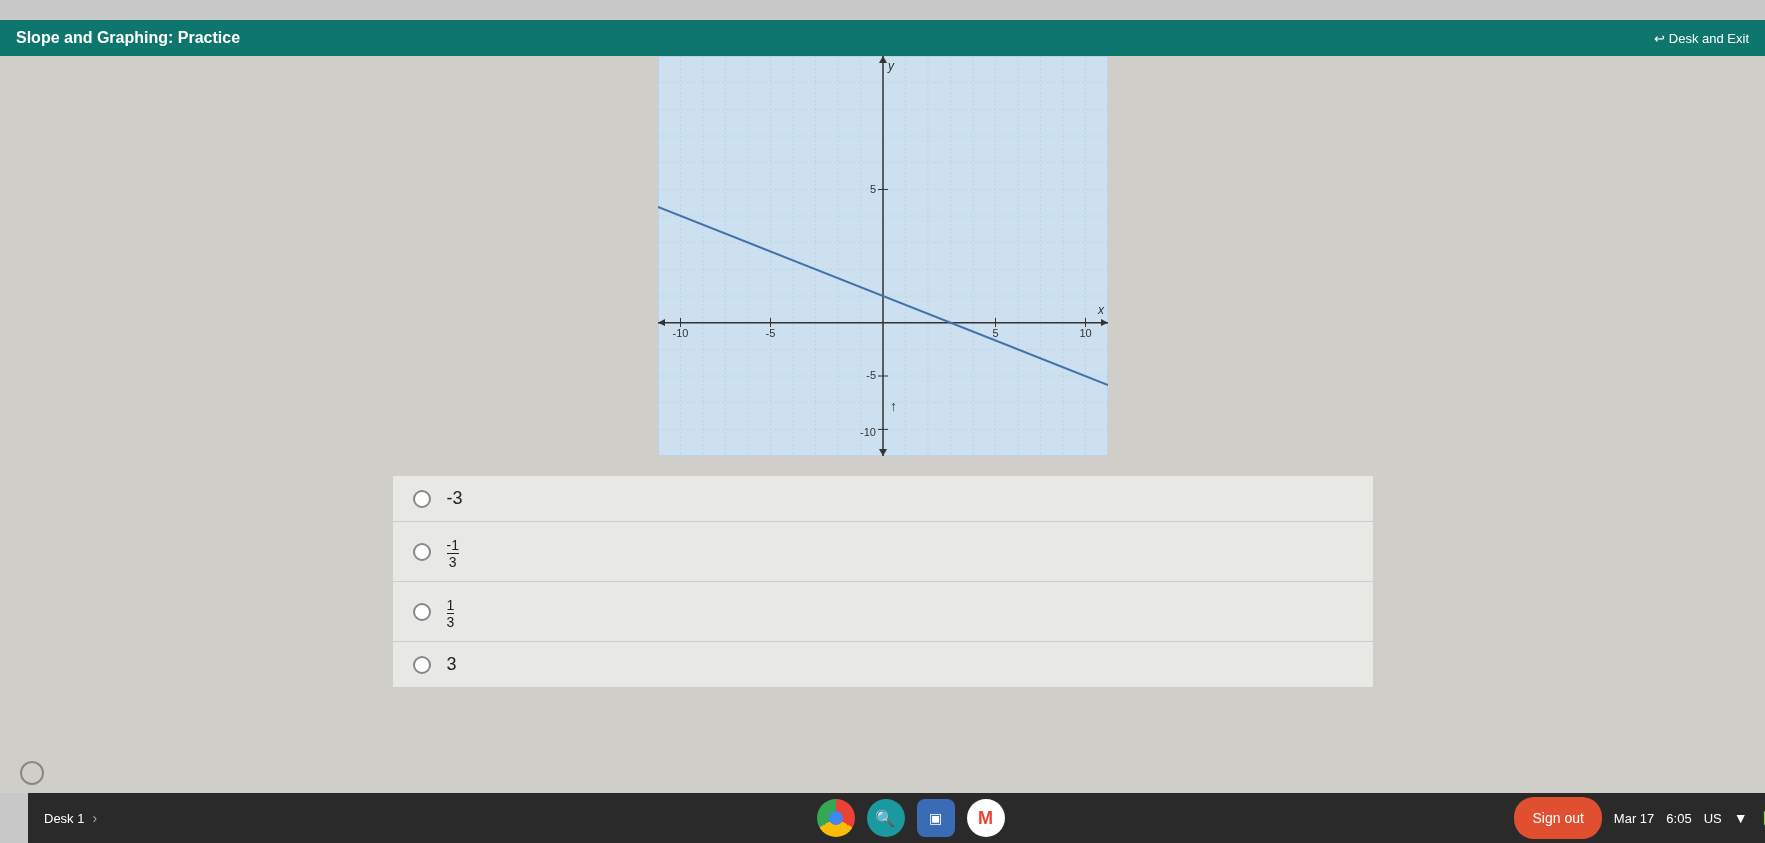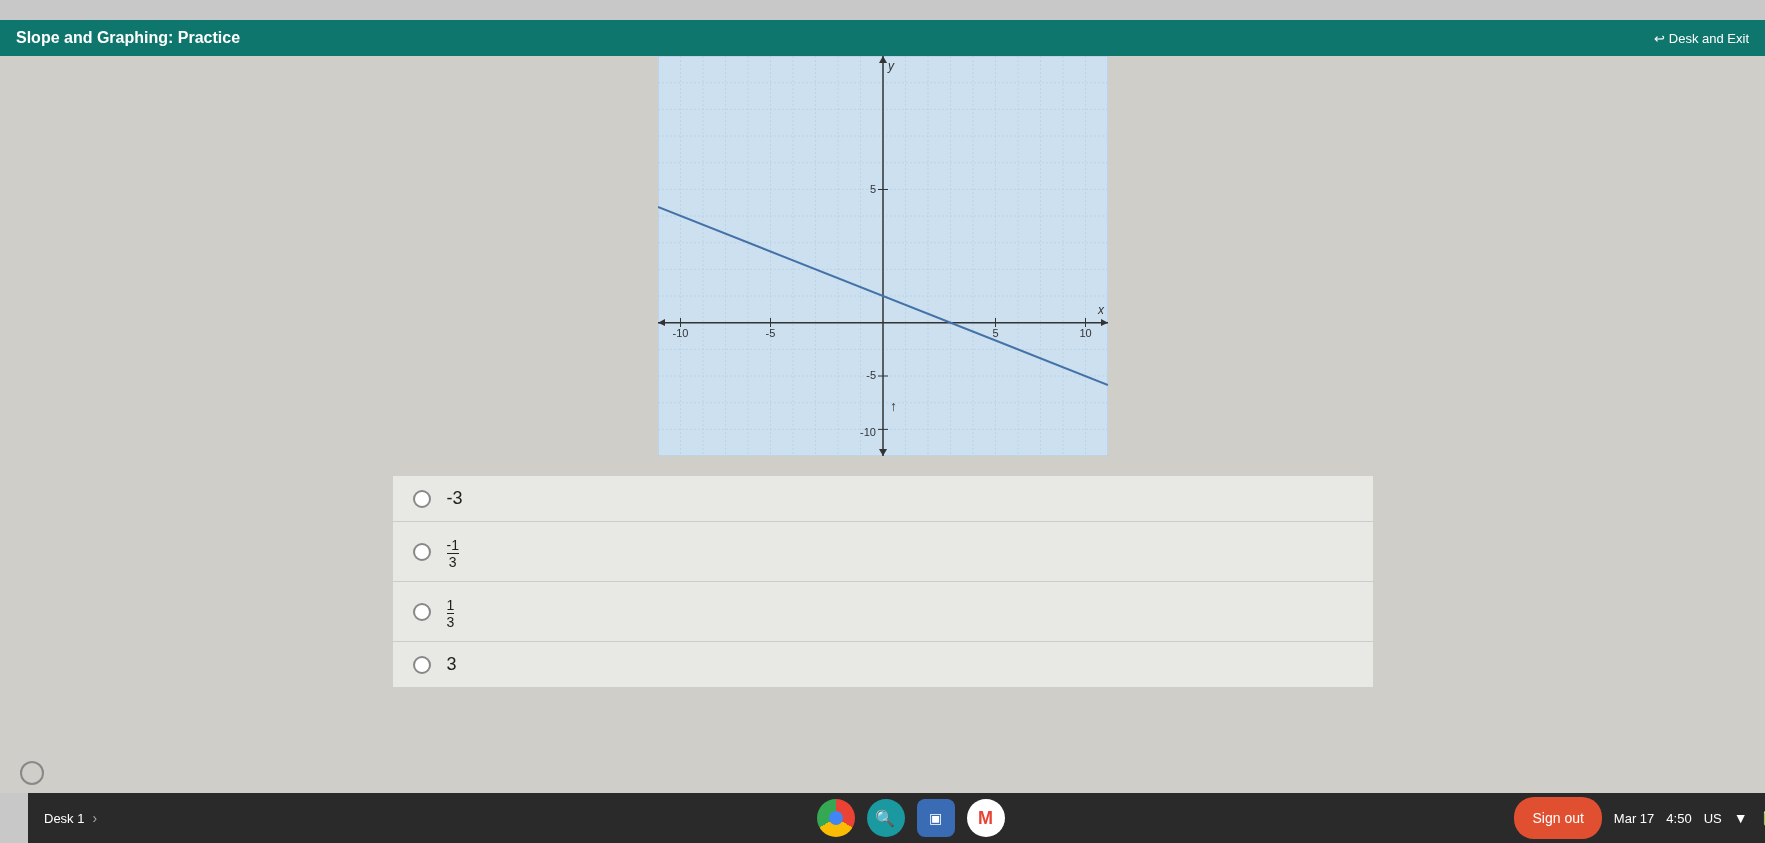--- a/index.html
+++ b/index.html
@@ -373,18 +373,18 @@
     </div>
 
     <div class="icon-circle" style="background:white;">
       <span style="font-size:18px; color:#ea4335; font-weight:bold;">M</span>
     </div>
   </div>
 
   <div class="taskbar-right">
     <button class="sign-out-btn">Sign out</button>
     <span class="taskbar-time">Mar 17</span>
-    <span class="taskbar-time">4:50</span>
+    <span class="taskbar-time">6:05</span>
     <span class="taskbar-time">US</span>
     <span class="wifi-icon">▼</span>
     <span class="wifi-icon">🔋</span>
   </div>
 </div>
 
 </body></html>

